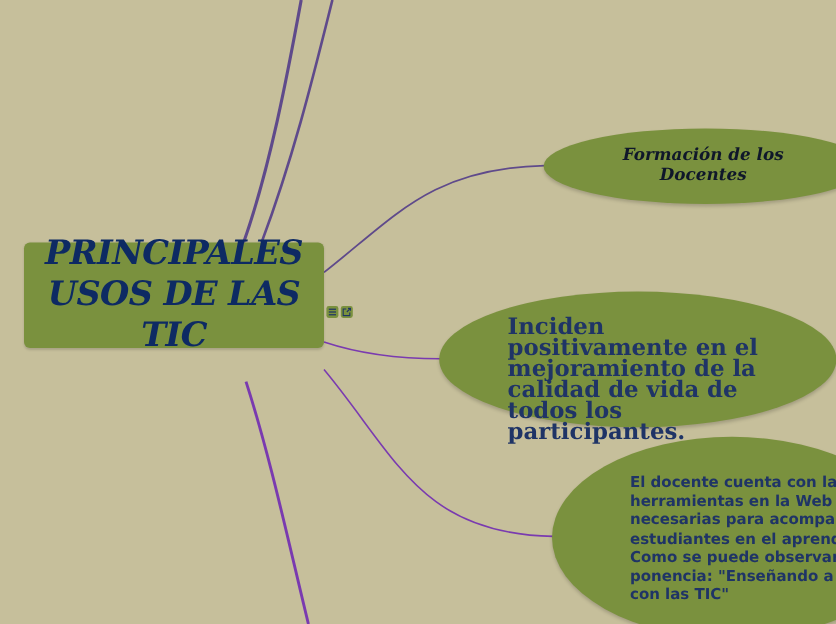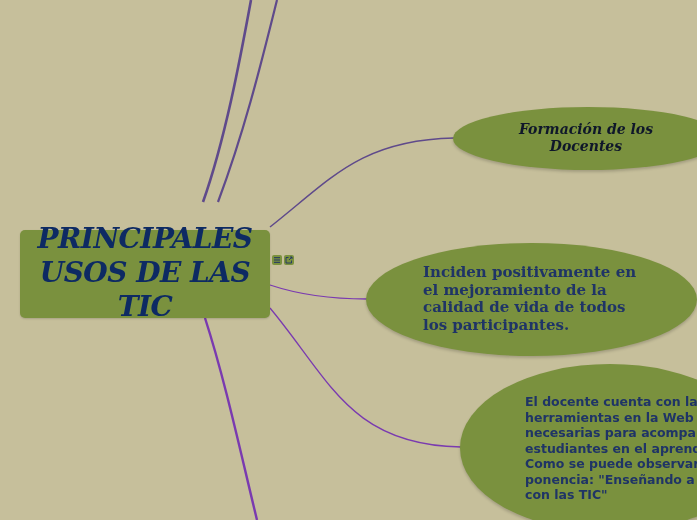--- a/index.html
+++ b/index.html
@@ -30,21 +30,20 @@
       top: 202px;
       width: 250px;
       height: 88px;
       background: #7a913e;
       border-radius: 5px;
       box-shadow: 0 1px 2px rgba(0,0,0,0.15);
       display: flex;
       align-items: center;
       justify-content: center;
       text-align: center;
-      margin-top: 28px;
     }
     .root-title {
       font-family: "DejaVu Serif", serif;
       font-style: italic;
       font-weight: bold;
       font-size: 28px;
       line-height: 34px;
       color: #0d2a63;
       letter-spacing: -0.5px;
       margin-top: -2px;
@@ -93,21 +92,21 @@
       color: #0f172a;
     }
     #topic-2 {
       left: 366px; top: 243px;
       width: 331px; height: 113px;
     }
     #topic-2 .topic-text {
       left: 57px; top: 21px;
       width: 230px;
       font-family: "DejaVu Serif", serif;
-      font-size: 15px;
+      font-size: 19px;
       line-height: 17.5px;
     }
     #topic-3 {
       left: 460px; top: 364px;
       width: 300px; height: 168px;
     }
     #topic-3 .topic-text {
       left: 65px; top: 30px;
       width: 260px;
       font-family: "DejaVu Sans", sans-serif;

